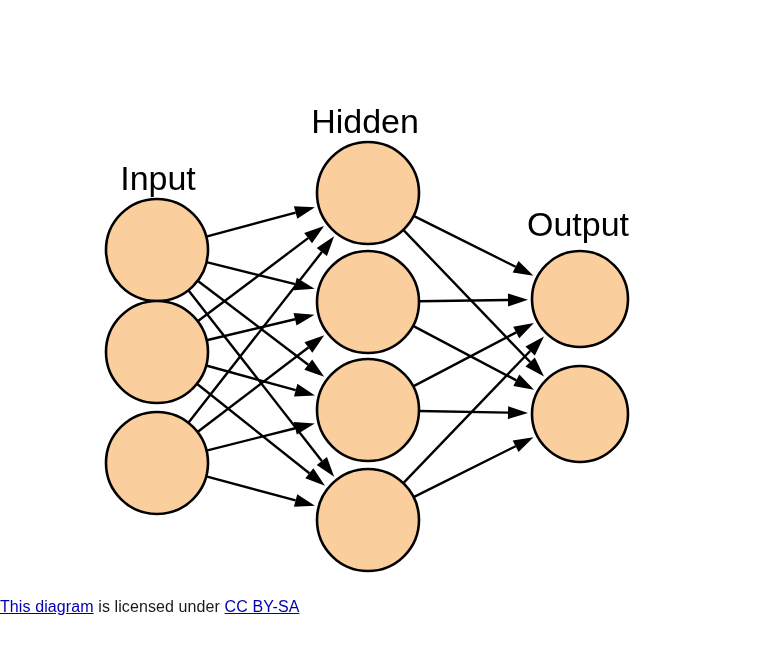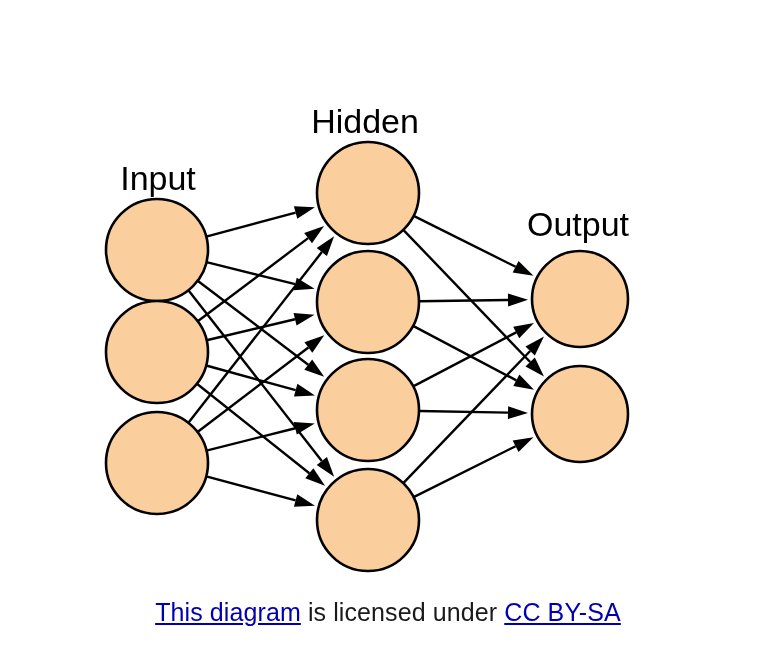--- a/index.html
+++ b/index.html
@@ -48,23 +48,23 @@
   .arrow-head {
     fill: #000000;
     stroke: none;
   }
   #caption-bar {
     position: absolute;
     left: 0;
     top: 598px;
     width: 776px;
     height: 30px;
-    text-align: center;
+    text-align: left;
     font-family: "Liberation Sans", sans-serif;
-    font-size: 25px;
+    font-size: 16px;
     color: #1a1a1a;
     white-space: nowrap;
     letter-spacing: 0.1px;
   }
   #caption-bar .cap-link {
     color: #0000b0;
     text-decoration: underline;
     cursor: pointer;
   }
   #caption-bar .cap-text {

